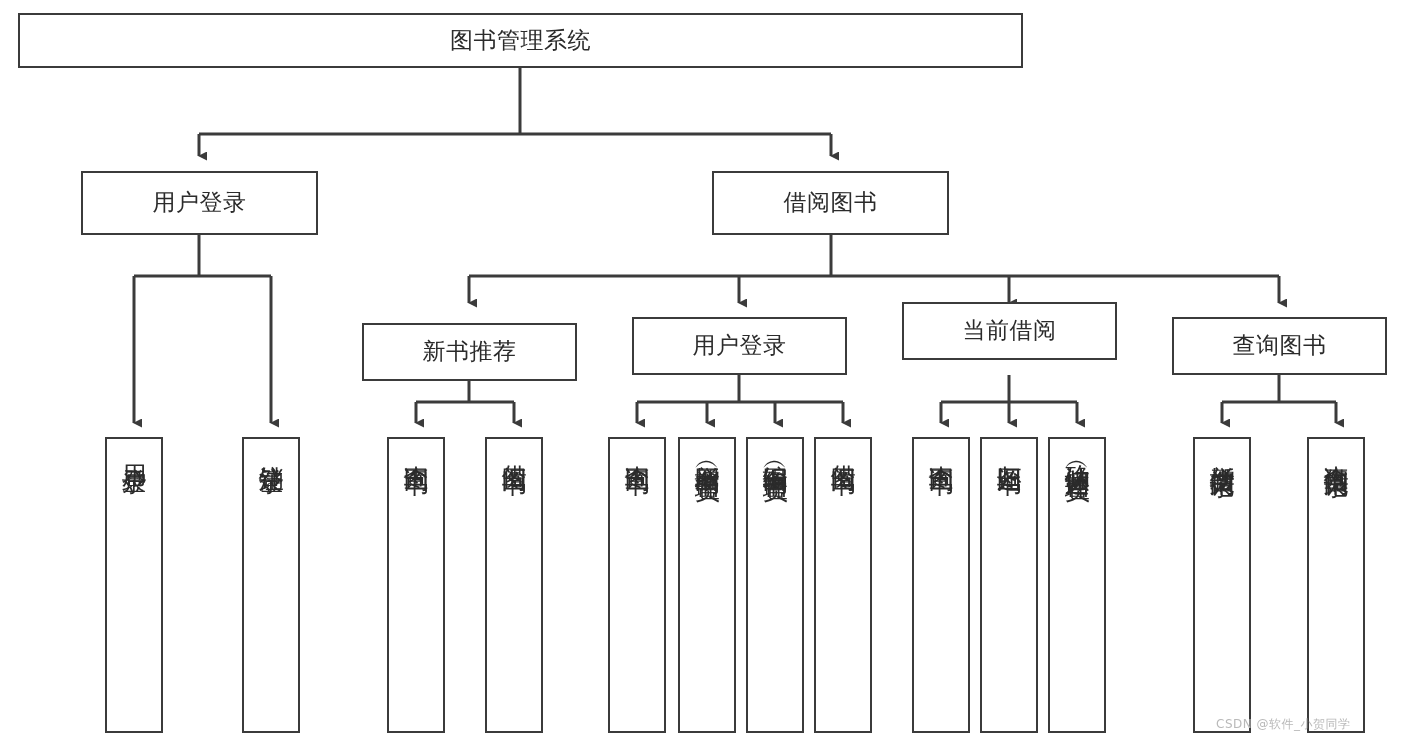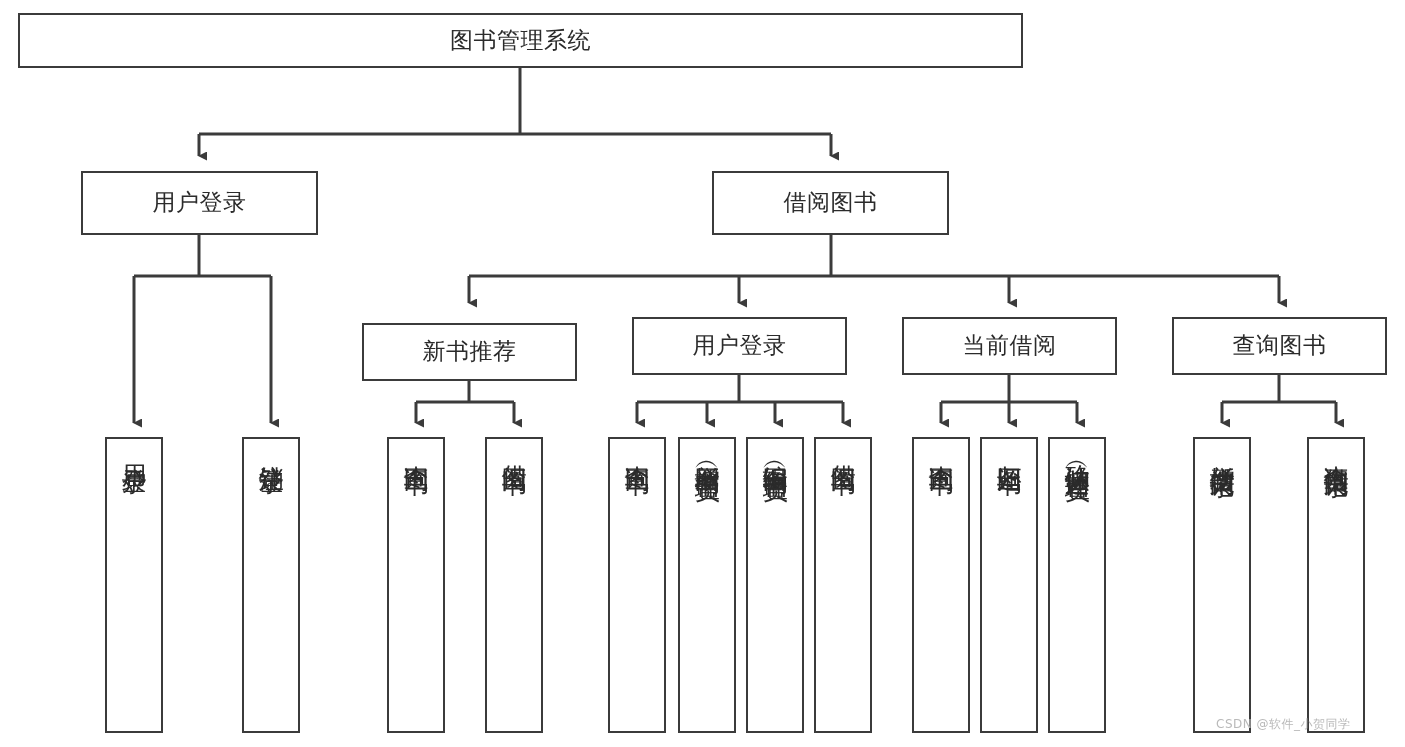--- a/index.html
+++ b/index.html
@@ -148,21 +148,21 @@
   <div class="node horiz" style="left:712px; top:171px; width:237px; height:64px;">
     <span class="label">借阅图书</span>
   </div>
 
   <div class="node horiz" style="left:362px; top:323px; width:215px; height:58px;text-align:right;">
     <span class="label">新书推荐</span>
   </div>
   <div class="node horiz" style="left:632px; top:317px; width:215px; height:58px;">
     <span class="label">用户登录</span>
   </div>
-  <div class="node horiz" style="left:902px; top:317px; width:215px; height:58px;">
+  <div class="node horiz" style="left:902px; top:302px; width:215px; height:58px;">
     <span class="label">当前借阅</span>
   </div>
   <div class="node horiz" style="left:1172px; top:317px; width:215px; height:58px;">
     <span class="label">查询图书</span>
   </div>
 
   <div class="node leaf" style="left:105px; top:437px; width:58px; height:296px;">
     <span class="label">用户登录</span>
   </div>
   <div class="node leaf" style="left:242px; top:437px; width:58px; height:296px;">

